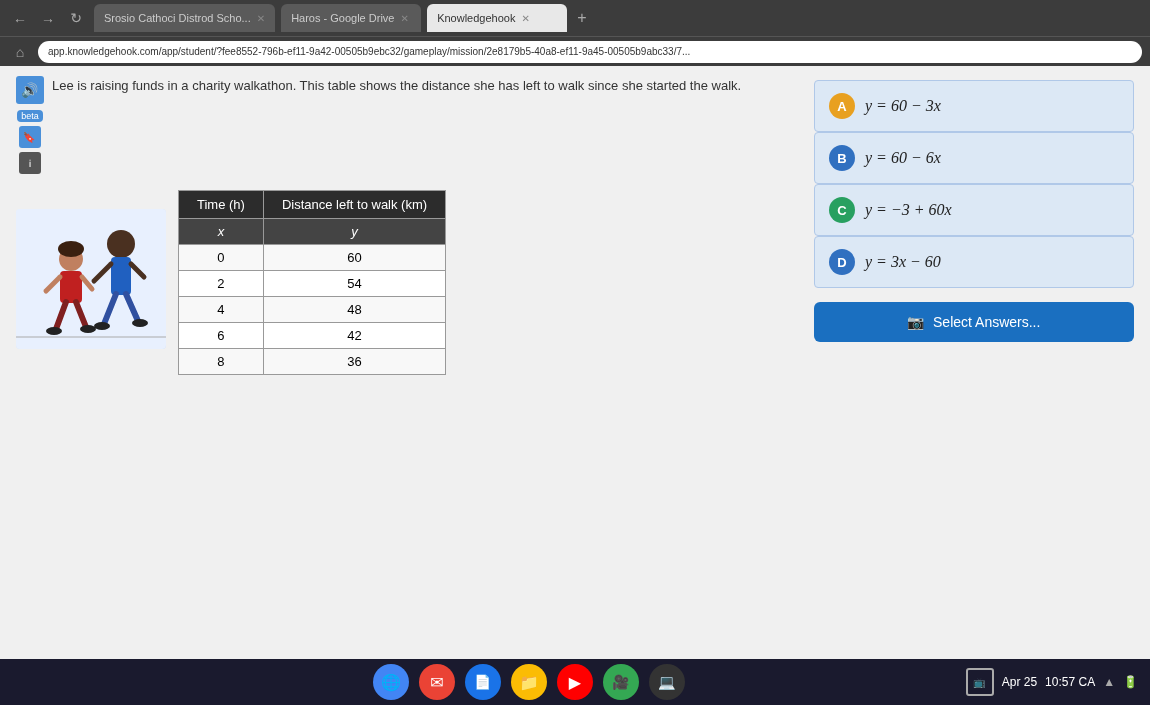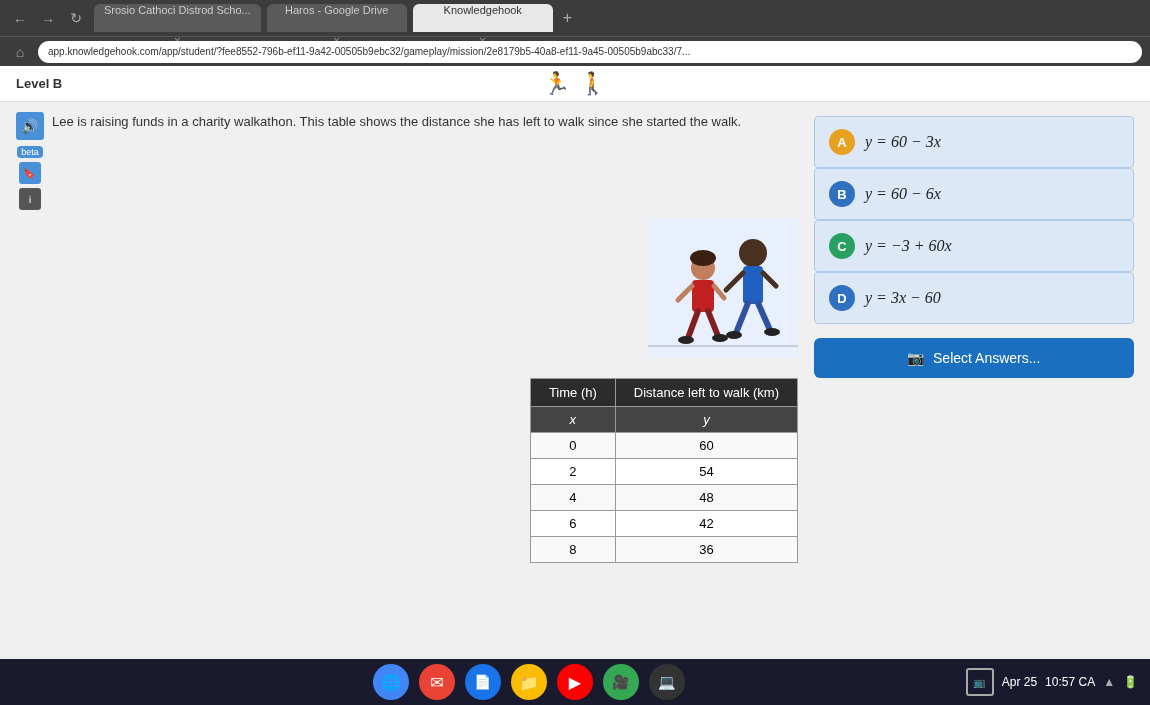--- a/index.html
+++ b/index.html
@@ -24,23 +24,22 @@
     }
     .tab {
       background: #5a5a5a;
       height: 28px;
       border-radius: 6px 6px 0 0;
       display: flex;
       align-items: center;
       padding: 0 10px;
       font-size: 11px;
       color: #ccc;
-      gap: 19px;
+      gap: 6px;
       min-width: 140px;
-      flex-direction: column;
     }
     .tab.active {
       background: #e8e8e8;
       color: #333;
     }
     .tab-close {
       font-size: 10px;
       cursor: pointer;
       color: #888;
     }
@@ -155,22 +154,21 @@
       align-items: center;
       justify-content: center;
       font-size: 10px;
       color: white;
       cursor: pointer;
     }
 
     .question-body {
       display: flex;
       gap: 12px;
-      align-items: flex-end;
-      flex-direction: column;
+      align-items: center;
     }
 
     .character-image {
       width: 150px;
       height: 140px;
       background: linear-gradient(135deg, #e8f0fe, #c5d8f5);
       border-radius: 4px;
       display: flex;
       align-items: center;
       justify-content: center;
@@ -355,28 +353,20 @@
 
 <div class="address-bar-row">
   <button class="nav-btn">⌂</button>
   <div class="address-bar">
     <span>app.knowledgehook.com/app/student/?fee8552-796b-ef11-9a42-00505b9ebc32/gameplay/mission/2e8179b5-40a8-ef11-9a45-00505b9abc33/7...</span>
   </div>
 </div>
 
 <div class="main-content">
 
-  <div class="level-bar">
-    <span>Level B</span>
-
-    <div style="position:absolute;left:50%;transform:translateX(-50%);display:flex;gap:8px;align-items:center;">
-      <span style="font-size:22px;">🏃</span>
-      <span style="font-size:22px;">🚶</span>
-    </div>
-  </div>
 
   <div class="content-area">
 
     <div class="left-panel">
 
       <div class="question-header">
         <div style="display:flex;flex-direction:column;align-items:center;gap:4px;">
           <div style="width:28px;height:28px;background:#4a90d9;border-radius:3px;display:flex;align-items:center;justify-content:center;color:white;font-size:14px;">🔊</div>
           <span class="beta-badge">beta</span>
           <div class="side-icon-btn">🔖</div>

